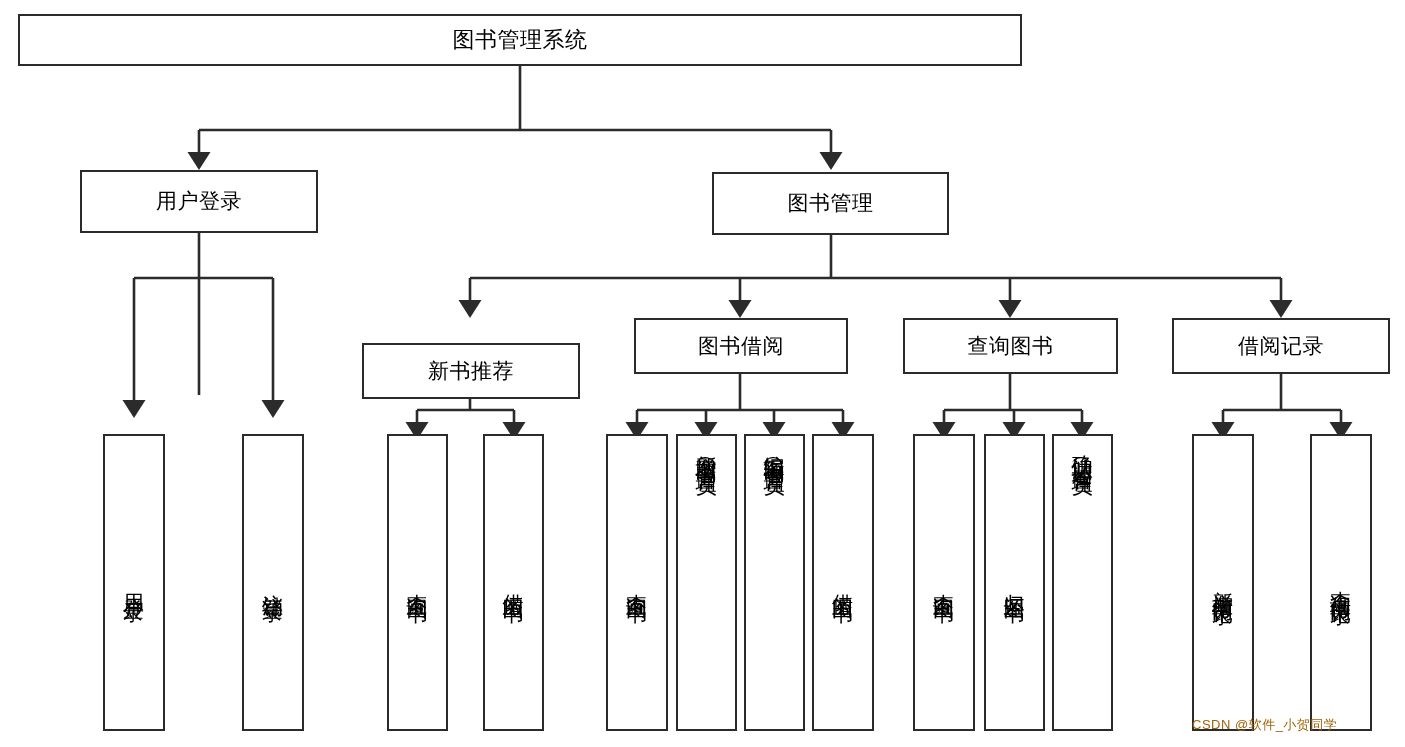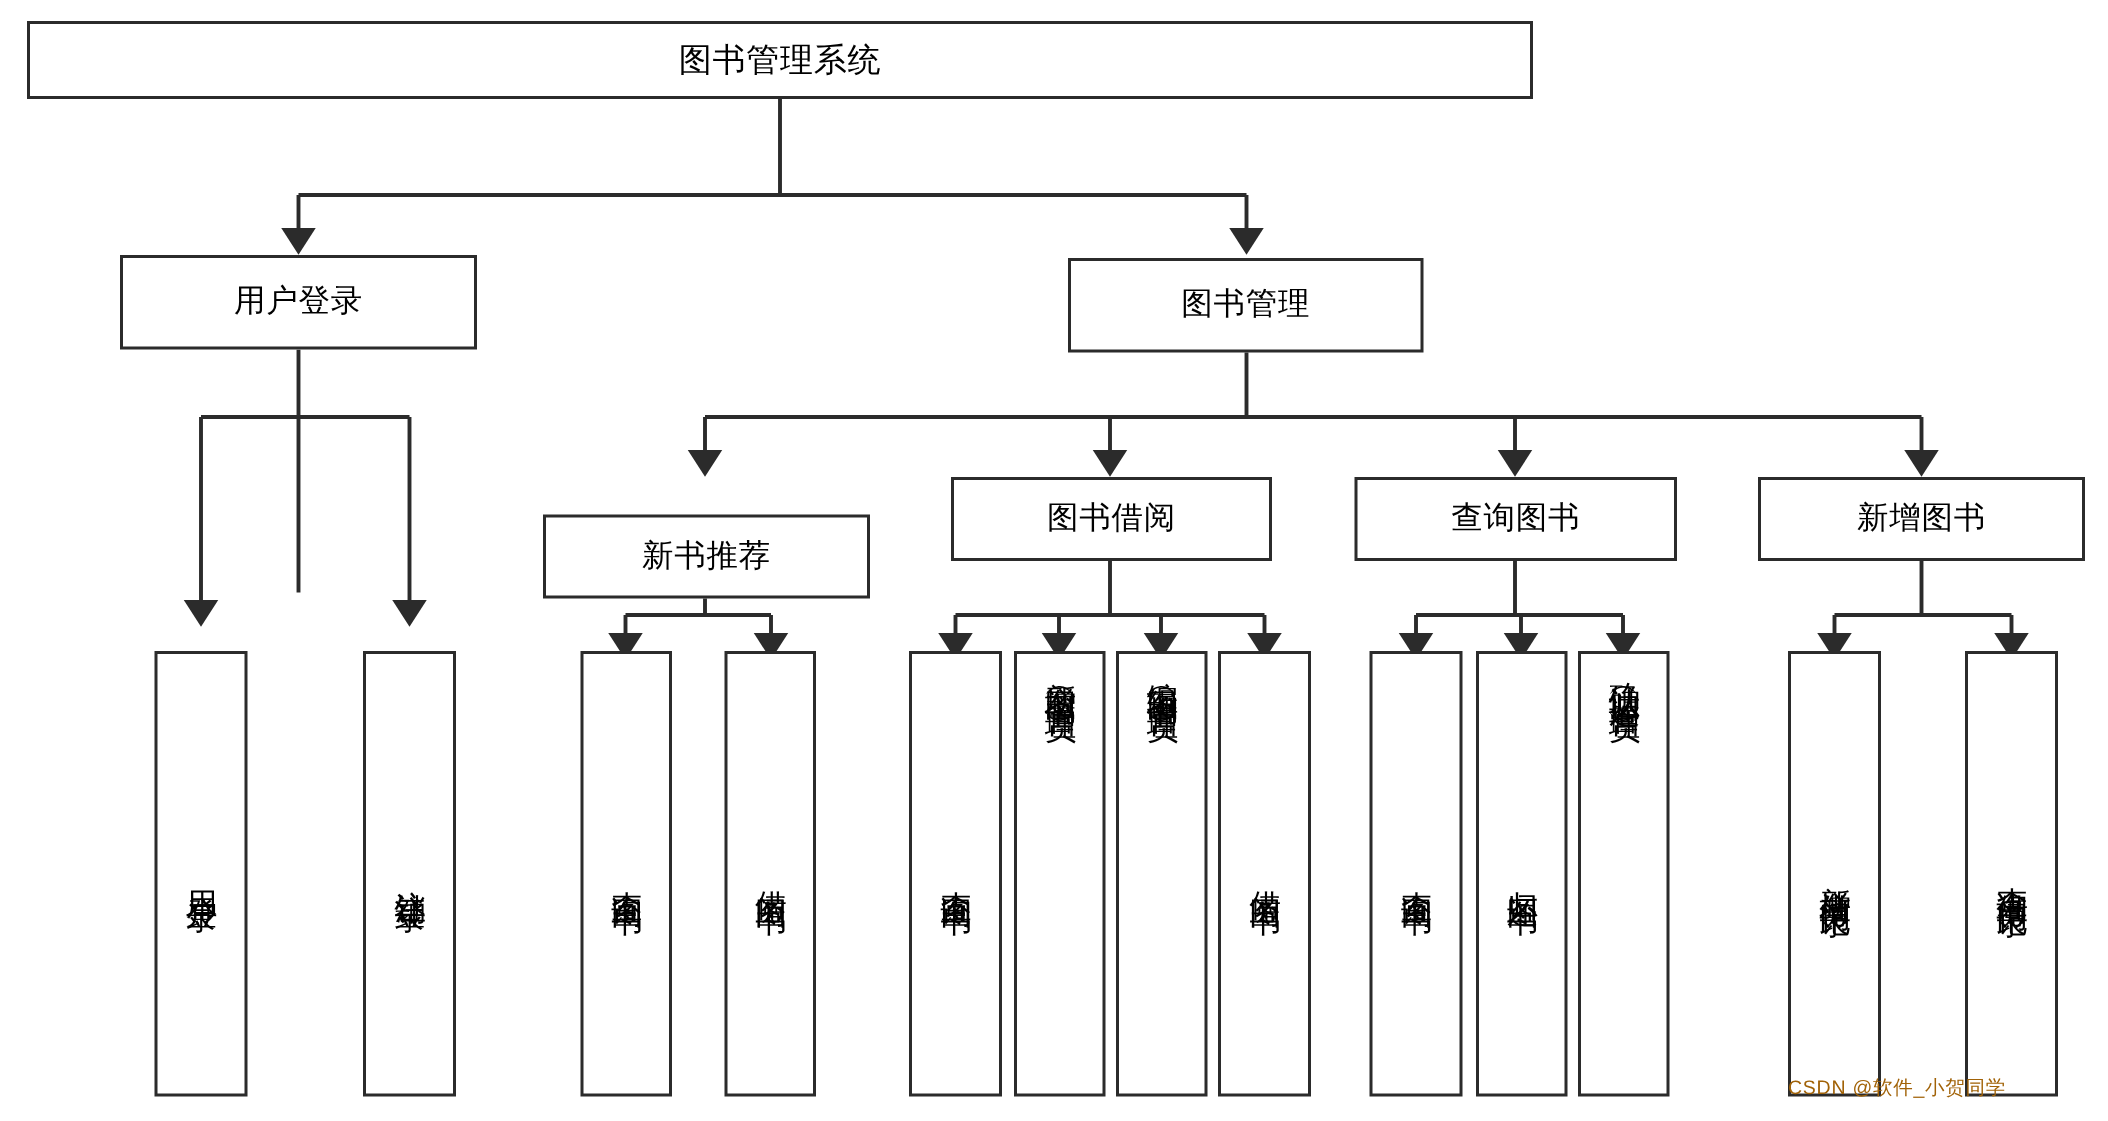--- a/index.html
+++ b/index.html
@@ -147,21 +147,21 @@
   <div class="node horiz" style="left:362px; top:318px; width:218px; height:56px;margin-top:25px;">
     <span class="lbl">新书推荐</span>
   </div>
   <div class="node horiz" style="left:634px; top:318px; width:214px; height:56px;">
     <span class="lbl">图书借阅</span>
   </div>
   <div class="node horiz" style="left:903px; top:318px; width:215px; height:56px;">
     <span class="lbl">查询图书</span>
   </div>
   <div class="node horiz" style="left:1172px; top:318px; width:218px; height:56px;">
-    <span class="lbl">新增图书</span>
+    <span class="lbl">借阅记录</span>
   </div>
 
   <div class="node vert center" style="left:103px; top:434px; width:62px; height:297px;">
     <span class="lbl">用户登录</span>
   </div>
   <div class="node vert center" style="left:242px; top:434px; width:62px; height:297px;">
     <span class="lbl">注销登录</span>
   </div>
 
   <div class="node vert center" style="left:387px; top:434px; width:61px; height:297px;">

